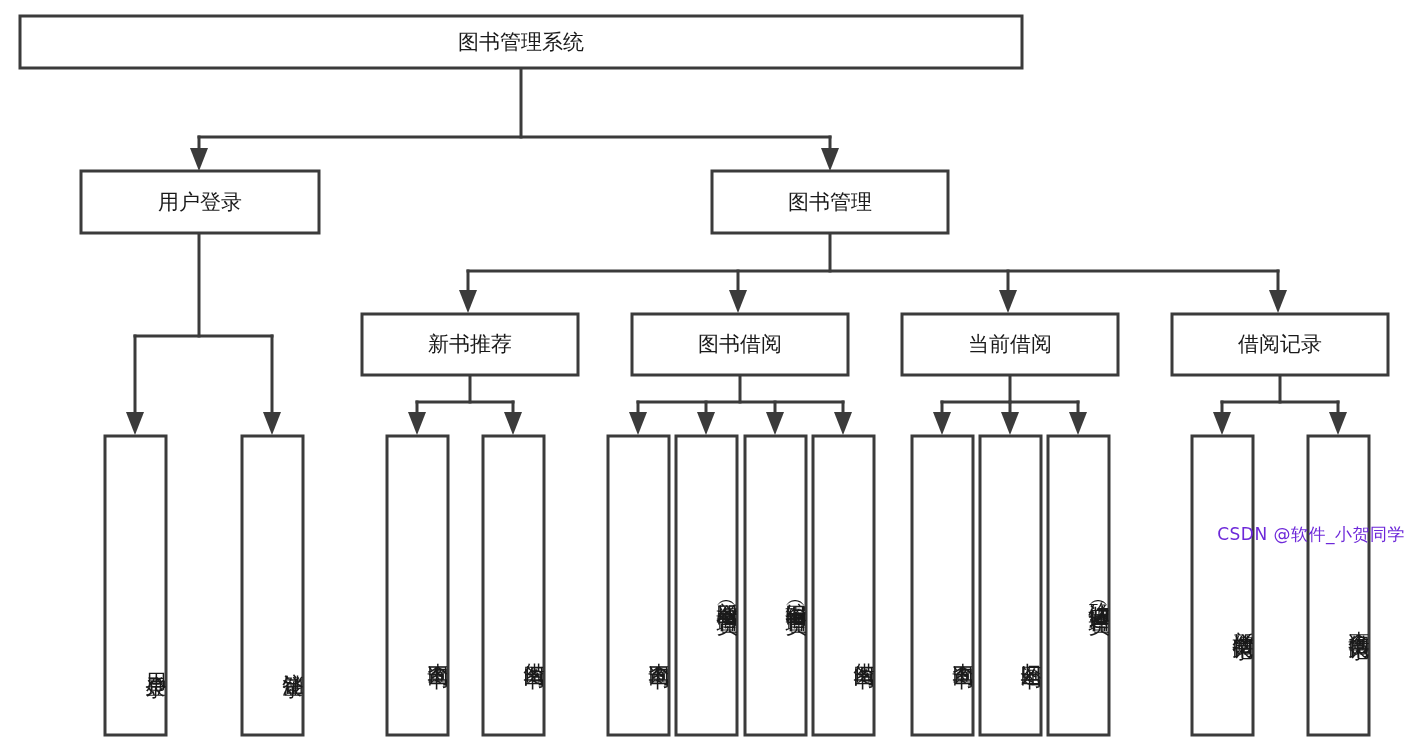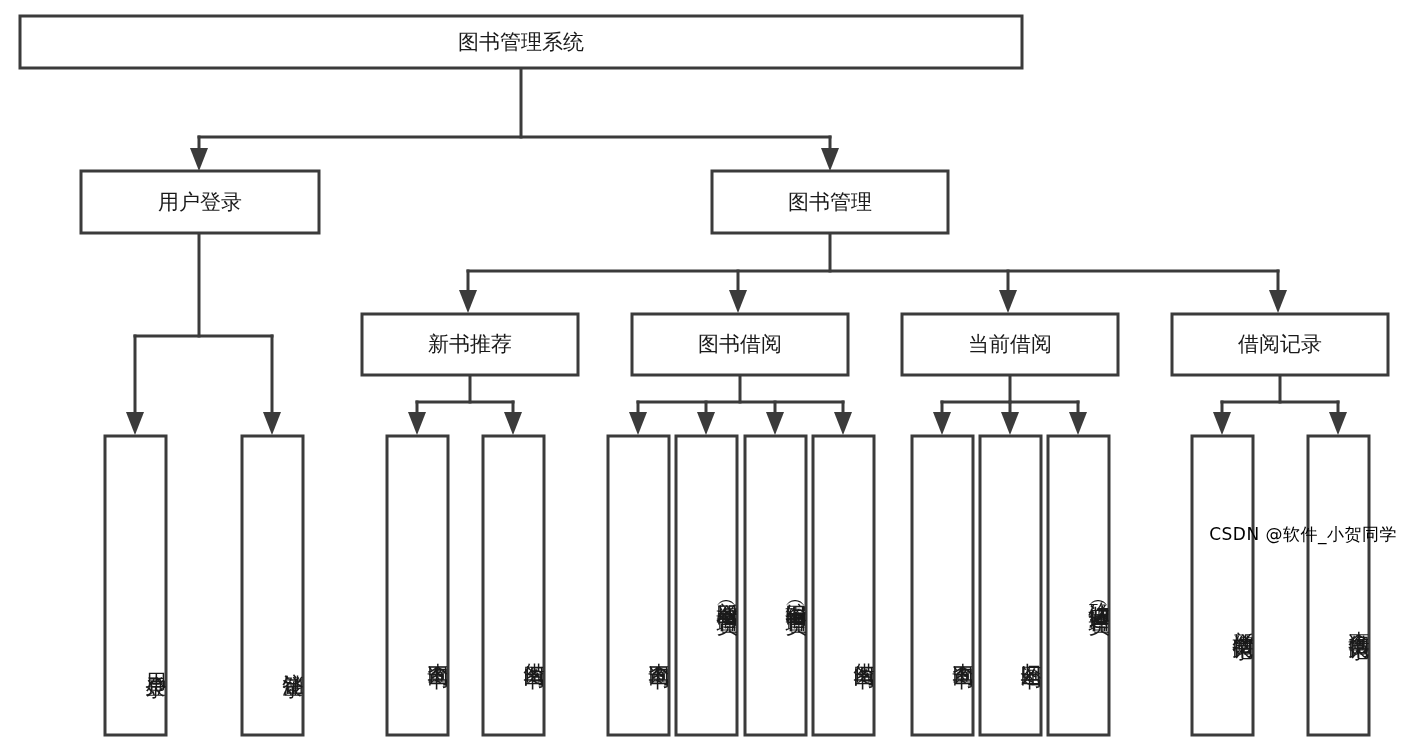--- a/index.html
+++ b/index.html
@@ -42,25 +42,25 @@
   }
   .node-label-h {
     font-family: "DejaVu Sans", "Liberation Sans", sans-serif;
     font-size: 21px;
     fill: #1a1a1a;
     text-anchor: middle;
     dominant-baseline: middle;
   }
   .watermark {
     position: absolute;
-    right: 8px;
+    right: 0;
     bottom: 6px;
     font-family: "DejaVu Sans", "Liberation Sans", sans-serif;
     font-size: 17px;
-    color: #000000;
+    color: #6d28d9;
     letter-spacing: 0.5px;
     white-space: nowrap;
     pointer-events: none;
   }
   .vlabel {
     position: absolute;
     writing-mode: vertical-rl;
     text-orientation: upright;
     font-family: "DejaVu Sans", "Liberation Sans", sans-serif;
     font-size: 21px;

